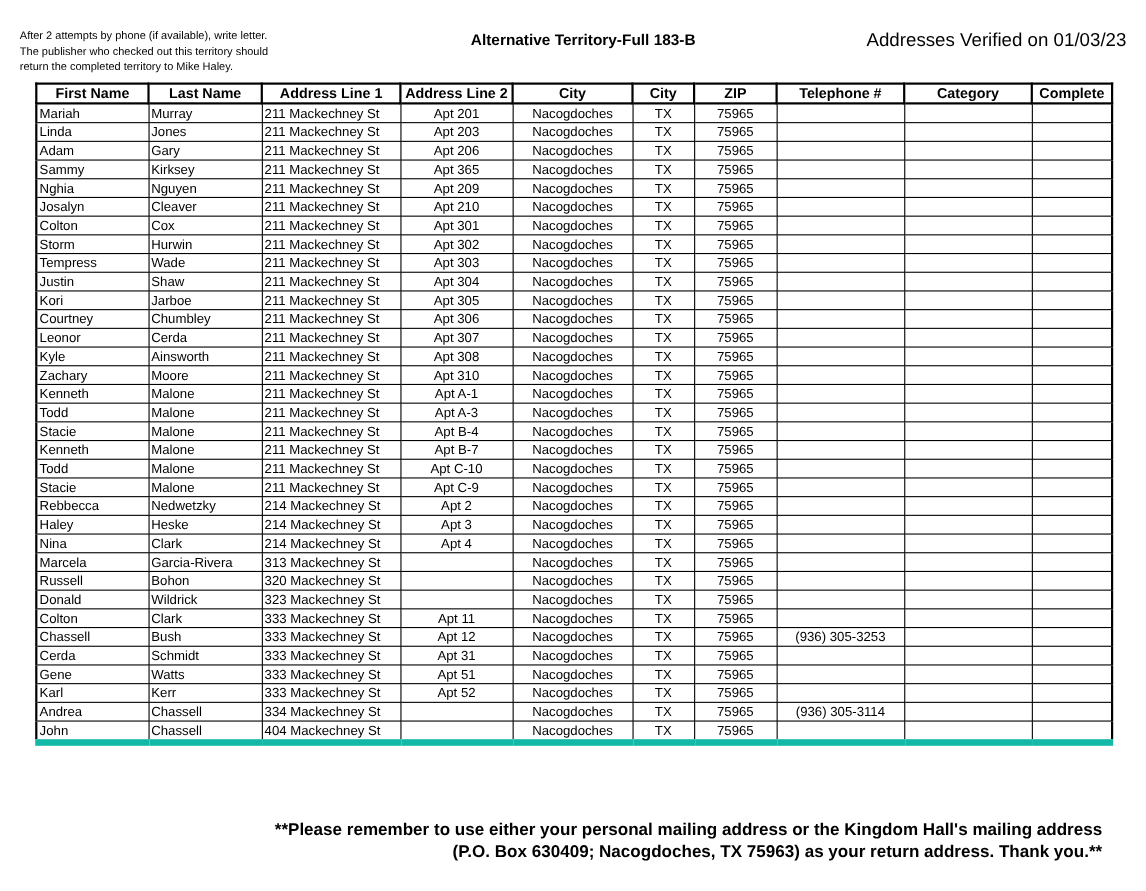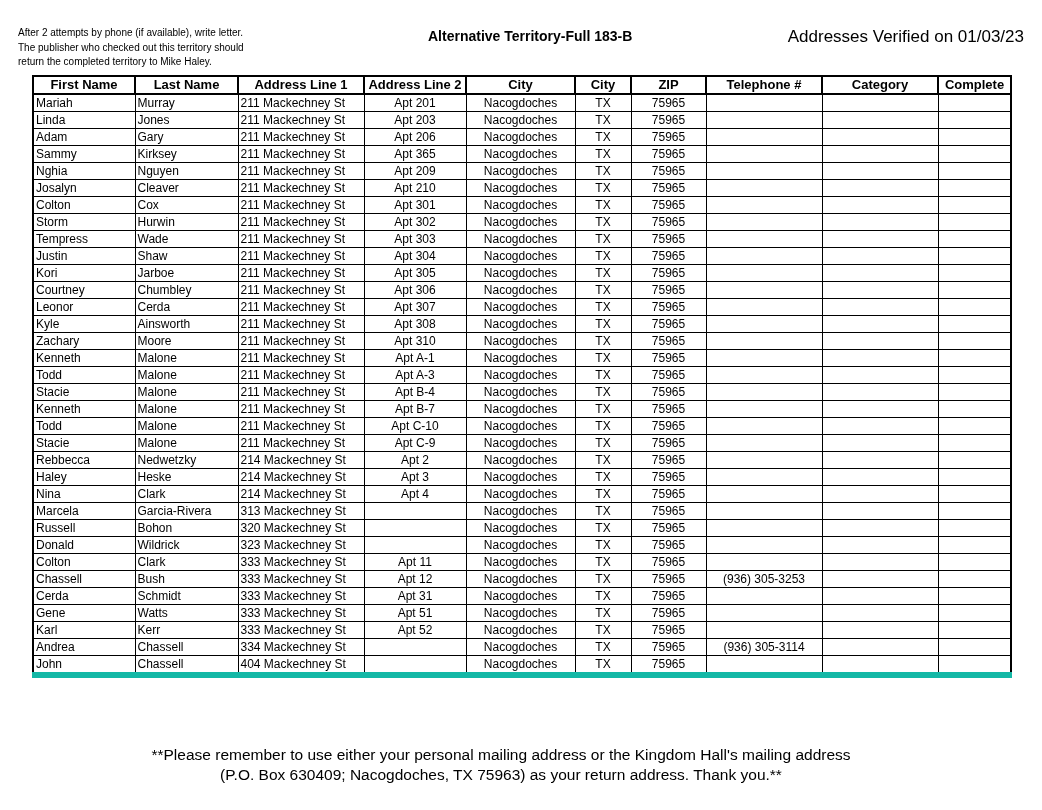--- a/index.html
+++ b/index.html
@@ -7,21 +7,21 @@
   .note { position:absolute; left:18px; top:26px; font-size:10px; line-height:14.5px; }
   .title { position:absolute; left:412px; top:28px; font-size:14px; font-weight:bold;margin-left:16px; }
   .verified { position:absolute; right:18px; top:27px; font-size:17px; }
   table { position:absolute; left:32px; top:75px; border-collapse:collapse; table-layout:fixed; }
   th { font-size:13px; font-weight:bold; height:16px; padding:0 2px; border:2px solid #000; text-align:center; line-height:16px; }
   td { font-size:12px; height:16px; padding:0 2px; border:1px solid #000; line-height:16px; white-space:nowrap; overflow:hidden; }
   td.c { text-align:center; }
   tbody tr:last-child td { border-bottom:6px solid #14b8a6; }
   td:first-child, th:first-child { border-left:2px solid #000; }
   td:last-child, th:last-child { border-right:2px solid #000; }
-  .footer { position:absolute; left:0; width:1002px; top:745px; text-align:center; font-size:15.5px; font-weight:normal; line-height:20px; }
+  .footer { position:absolute; left:0; width:1002px; top:745px; text-align:right; font-size:15.5px; font-weight:bold; line-height:20px; }
 </style>
 </head>
 <body>
 
 <div class="note">
   <div>After 2 attempts by phone (if available), write letter.</div>
   <div>The publisher who checked out this territory should</div>
   <div>return the completed territory to Mike Haley.</div>
 </div>
 <div class="title">Alternative Territory-Full 183-B</div>

